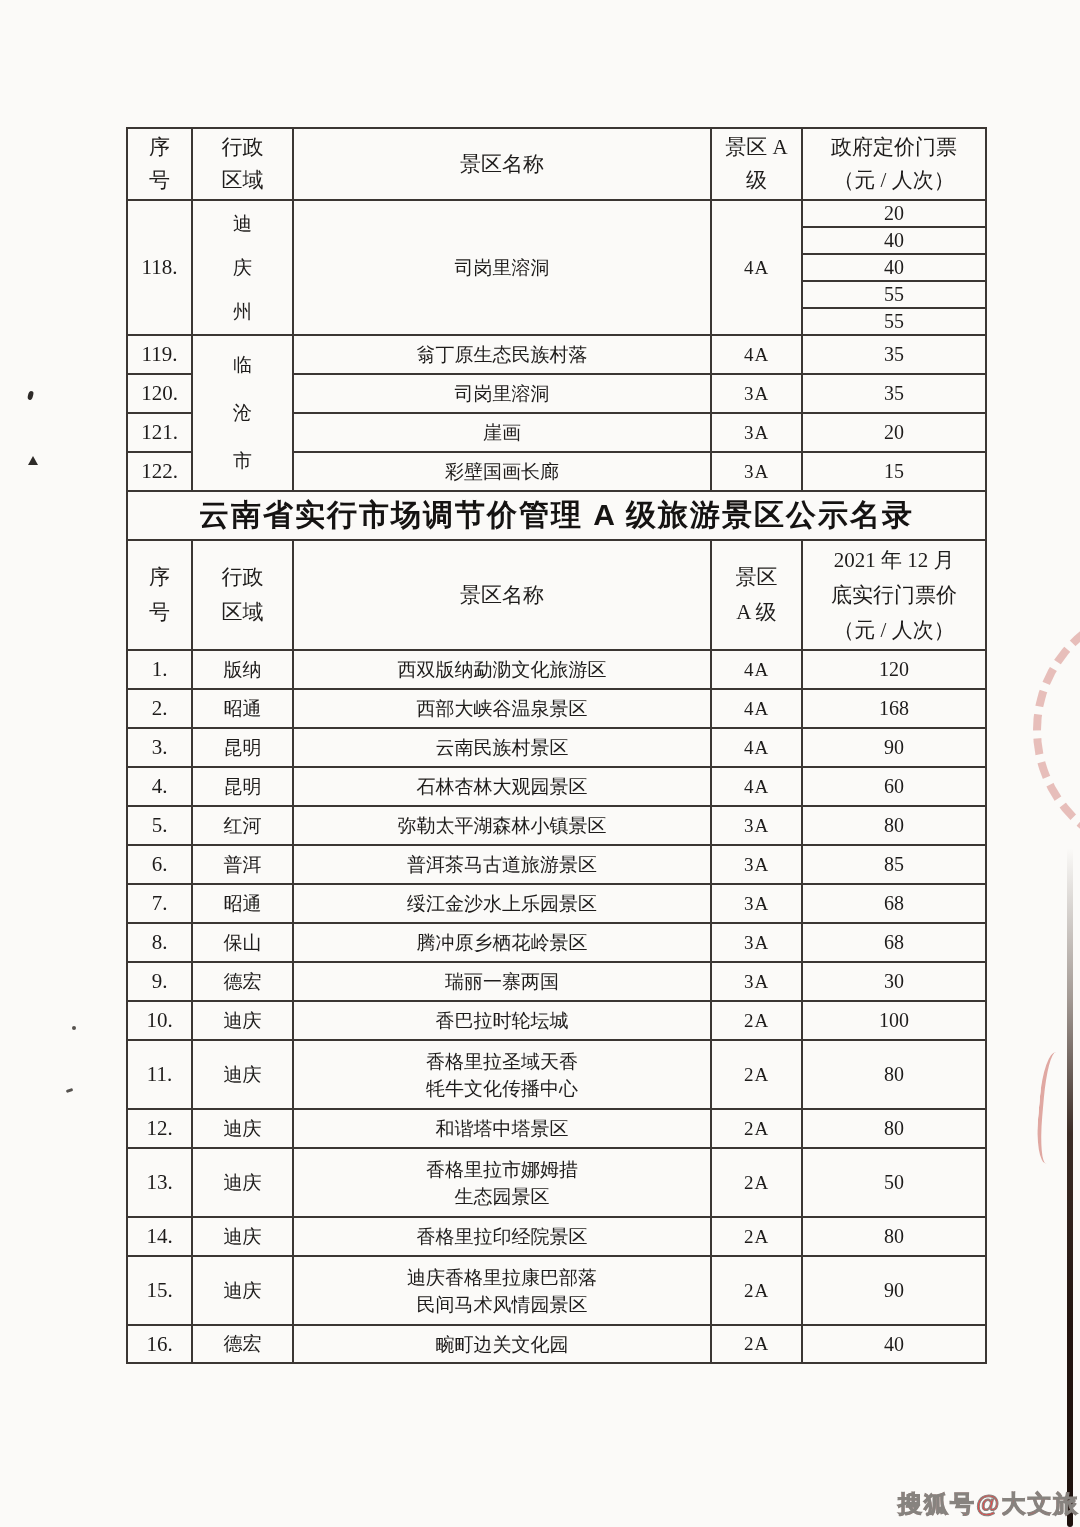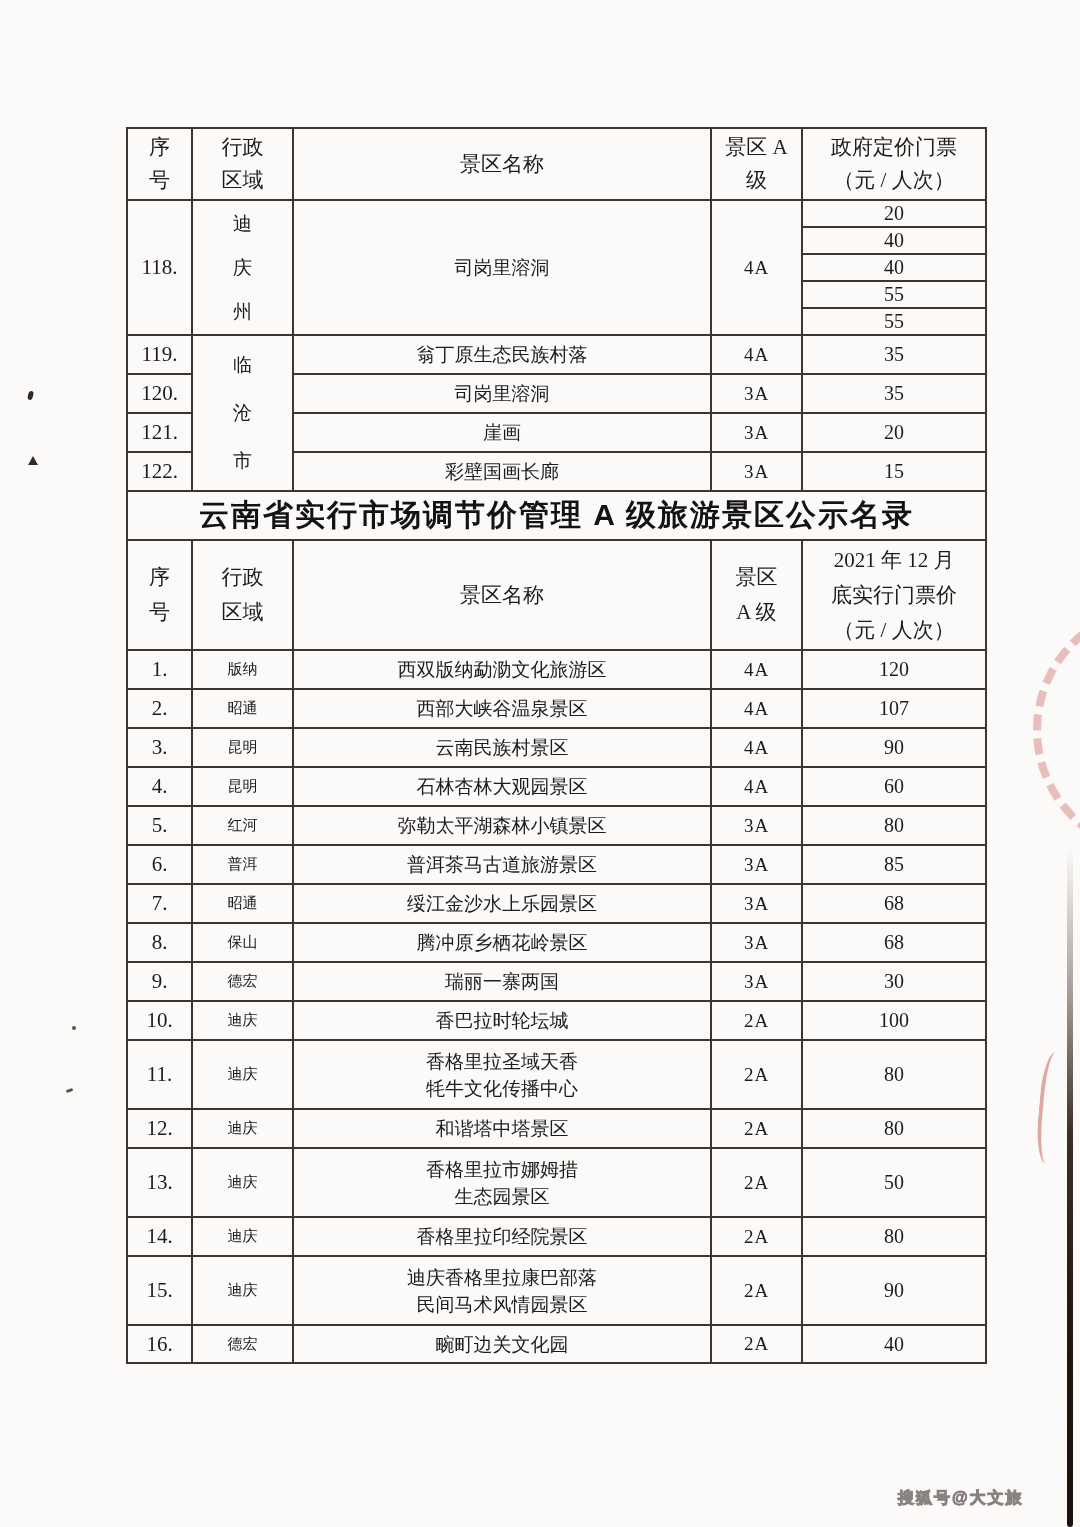--- a/index.html
+++ b/index.html
@@ -32,21 +32,21 @@
   tr.r27  { height: 27px; }
   tr.r39  { height: 39px; }
   tr.r61  { height: 69px; }
   tr.r38  { height: 38px; padding-left: 11px; }
   tr.rtitle { height: 49px; }
 
   .hdr  { font-size: 21px; line-height: 33px; white-space: pre-line; }
   .hdr2 { font-size: 21px; line-height: 35px; white-space: pre-line; }
   .no    { text-align: left; padding-left: 5px; font-size: 21px; }
   .name  { font-size: 19px; line-height: 27px; white-space: pre-line; }
-  .region{ font-size: 15px; }
+  .region{ font-size: 19px; }
   .vreg  { font-size: 19px; line-height: 44px; white-space: pre-line; }
   .level { font-size: 19px; letter-spacing: 1px; }
   .price { font-size: 20px; }
   .title-cell {
     font-family: "Liberation Sans", sans-serif;
     font-weight: 700;
     font-size: 30px;
     letter-spacing: 2px;
     color: #151312;
   }
@@ -97,24 +97,24 @@
   }
   .speck-dot2 {
     position: absolute; left: 66px; top: 1089px;
     width: 7px; height: 3px; background: #56524f;
     border-radius: 2px; transform: rotate(-18deg);
   }
   .watermark {
     position: absolute;
     left: 898px; top: 1488px;
     font-family: "Liberation Sans", sans-serif;
-    font-size: 16px;
+    font-size: 24px;
     font-weight: 700;
     letter-spacing: 2px;
-    color: #a21caf;
+    color: #ef4444;
     -webkit-text-stroke: 1px #87837f;
     white-space: nowrap;
   }
 </style>
 </head>
 <body>
 
 <div class="page">
 
   <div class="table-wrap">
@@ -212,21 +212,21 @@
           <td class="region">版纳</td>
           <td class="name">西双版纳勐泐文化旅游区</td>
           <td class="level">4A</td>
           <td class="price">120</td>
         </tr>
         <tr class="r39">
           <td class="no">2.</td>
           <td class="region">昭通</td>
           <td class="name">西部大峡谷温泉景区</td>
           <td class="level">4A</td>
-          <td class="price">107</td>
+          <td class="price">168</td>
         </tr>
         <tr class="r39">
           <td class="no">3.</td>
           <td class="region">昆明</td>
           <td class="name">云南民族村景区</td>
           <td class="level">4A</td>
           <td class="price">90</td>
         </tr>
         <tr class="r39">
           <td class="no">4.</td>

